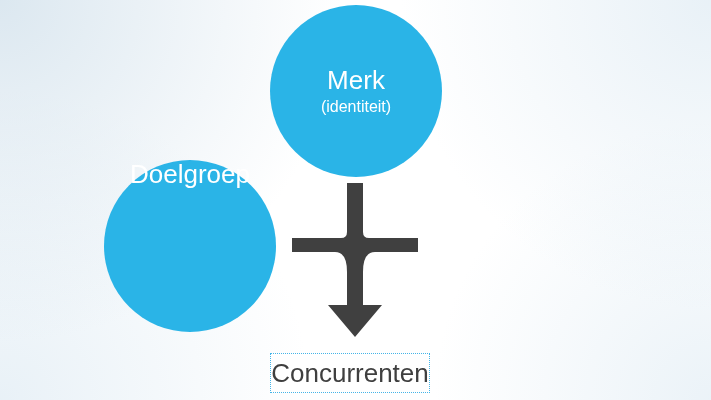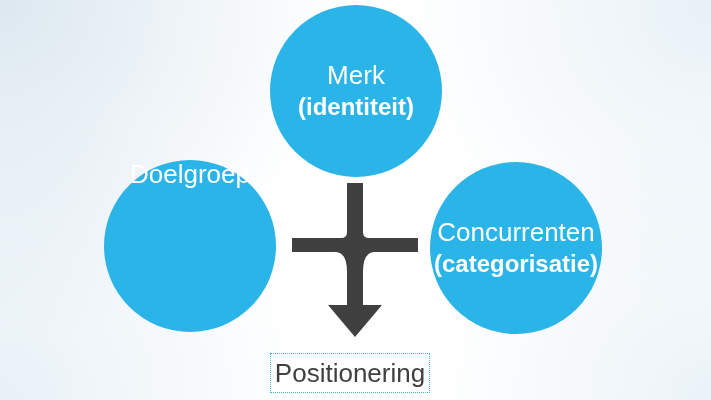--- a/index.html
+++ b/index.html
@@ -26,21 +26,21 @@
     background: #2ab4e7;
     color: #ffffff;
     display: flex;
     flex-direction: column;
     align-items: center;
     justify-content: center;
     text-align: center;
     line-height: 1.15;
   }
   .circle .label    { font-size: 26px; }
-  .circle .sublabel { font-size: 24px; margin-top: 2px; font-weight: bold; }
+  .circle .sublabel { font-size: 16px; margin-top: 2px; }
 
   .circle-merk         { left: 270px; top: 5px;   }
   .circle-doelgroep    { left: 104px; top: 160px; justify-content: space-between; }
   .circle-concurrenten { left: 430px; top: 162px; }
 
   .merge-arrow {
     position: absolute;
     left: 285px;
     top: 178px;
     width: 140px;
@@ -69,24 +69,20 @@
 
   <div class="circle circle-merk">
     <div class="label">Merk</div>
     <div class="sublabel">(identiteit)</div>
   </div>
 
   <div class="circle circle-doelgroep">
     <div class="label">Doelgroep</div>
   </div>
 
-  <div class="circle circle-concurrenten">
-    <div class="label">Concurrenten</div>
-    <div class="sublabel">(categorisatie)</div>
-  </div>
 
   <svg class="merge-arrow" viewBox="0 0 140 168" xmlns="http://www.w3.org/2000/svg" aria-hidden="true">
     <path fill="#404040" d="
       M 62 5
       L 62 54
       Q 62 60 56 60
       L 7 60
       L 7 74
       L 50 74
       Q 62 74 62 94
@@ -99,16 +95,16 @@
       Q 78 74 90 74
       L 133 74
       L 133 60
       L 84 60
       Q 78 60 78 54
       L 78 5
       Z"></path>
   </svg>
 
   <div class="result-box">
-    <span>Positionering</span>
+    <span>Concurrenten</span>
   </div>
 
 </div>
 
 </body></html>

